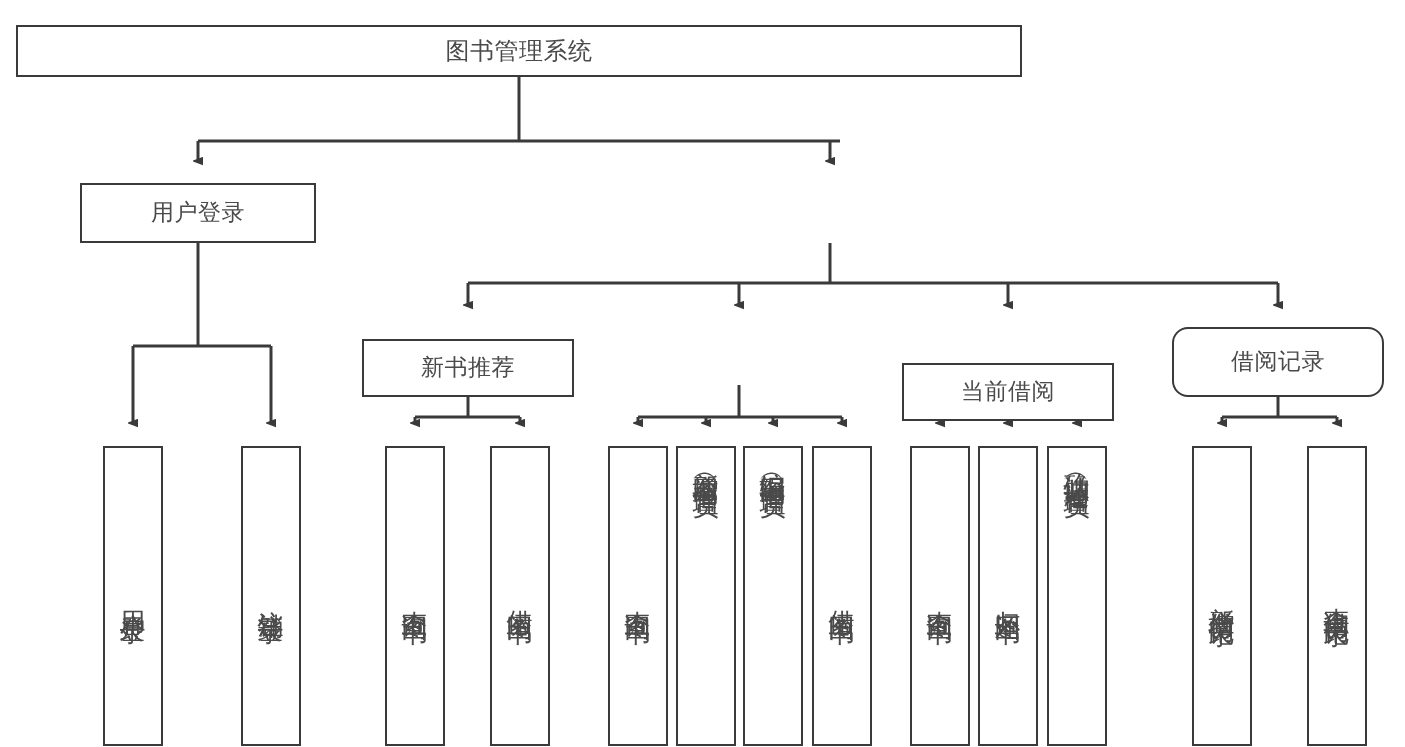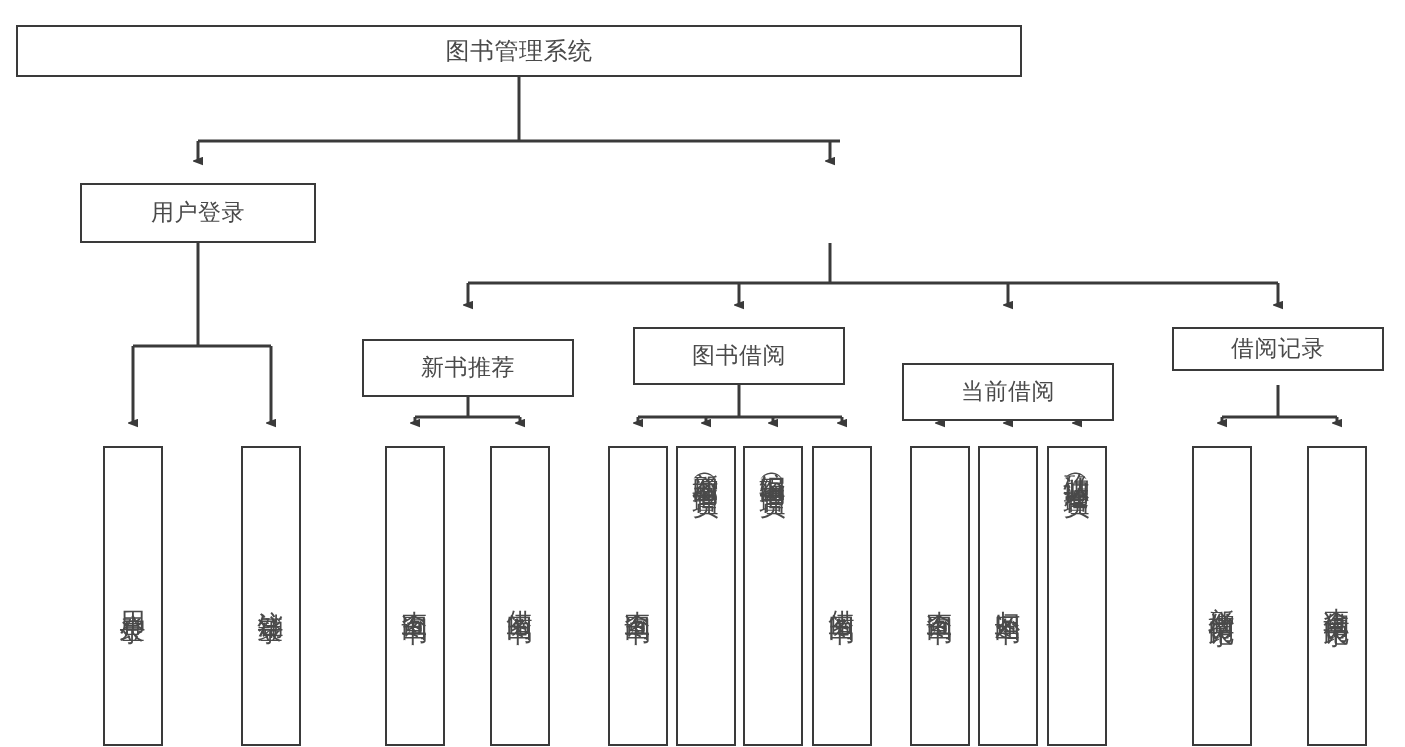--- a/index.html
+++ b/index.html
@@ -147,27 +147,24 @@
     <span class="node-label">图书管理系统</span>
   </div>
 
   <div class="node horiz" style="left:80px; top:172px; width:236px; height:60px;">
     <span class="node-label">用户登录</span>
   </div>
 
   <div class="node horiz" style="left:362px; top:316px; width:212px; height:58px;margin-top:12px;">
     <span class="node-label">新书推荐</span>
   </div>
-  <div class="node horiz" style="left:633px; top:316px; width:212px; height:58px;">
-    <span class="node-label">图书借阅</span>
-  </div>
   <div class="node horiz" style="left:902px; top:316px; width:212px; height:58px;margin-top:36px;">
     <span class="node-label">当前借阅</span>
   </div>
-  <div class="node horiz" style="left:1172px; top:316px; width:212px; height:44px;">
+  <div class="node horiz" style="left:1172px; top:316px; width:212px; height:70px;border-radius:16px;">
     <span class="node-label">借阅记录</span>
   </div>
 
   <div class="node vert centered" style="left:103px; top:435px; width:60px; height:300px;">
     <span class="node-label">用户登录</span>
   </div>
   <div class="node vert centered" style="left:241px; top:435px; width:60px; height:300px;">
     <span class="node-label">注销登录</span>
   </div>
 

